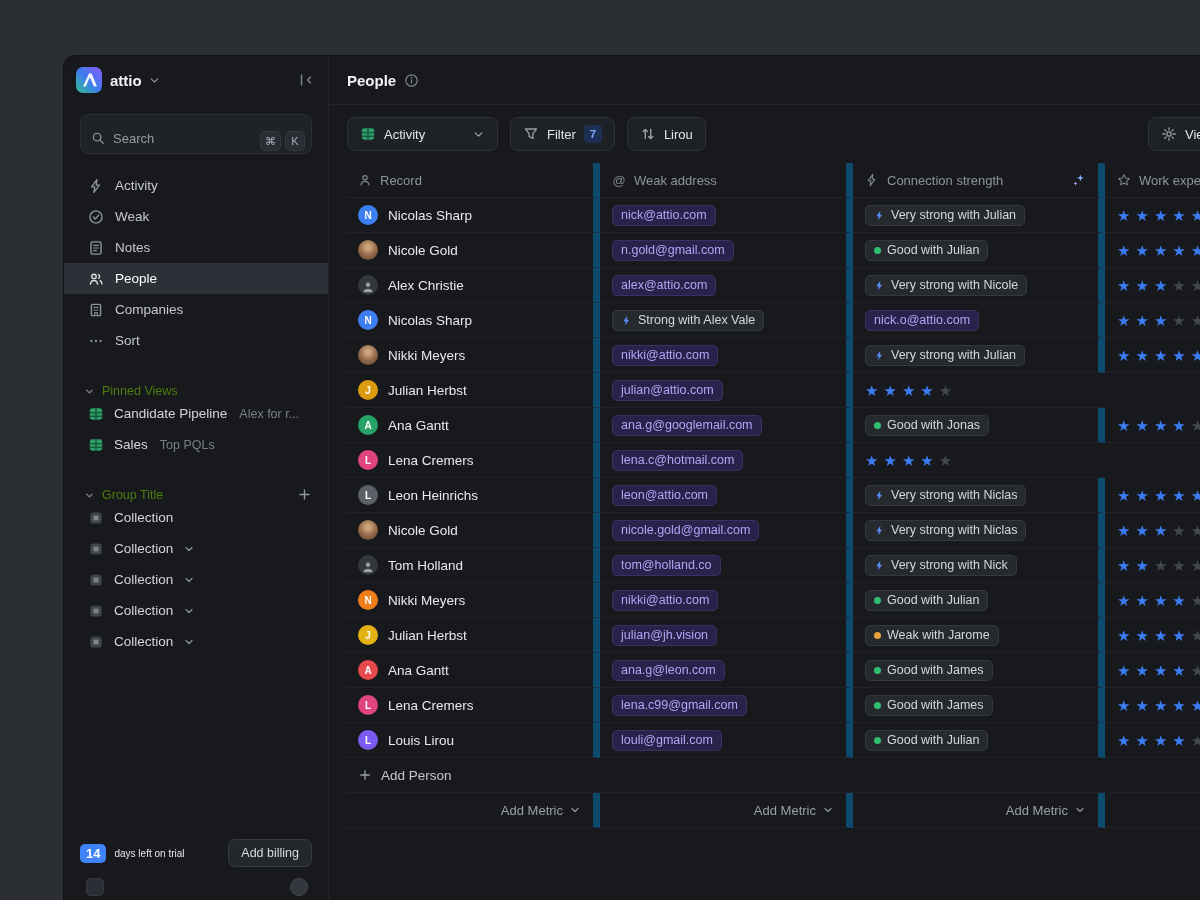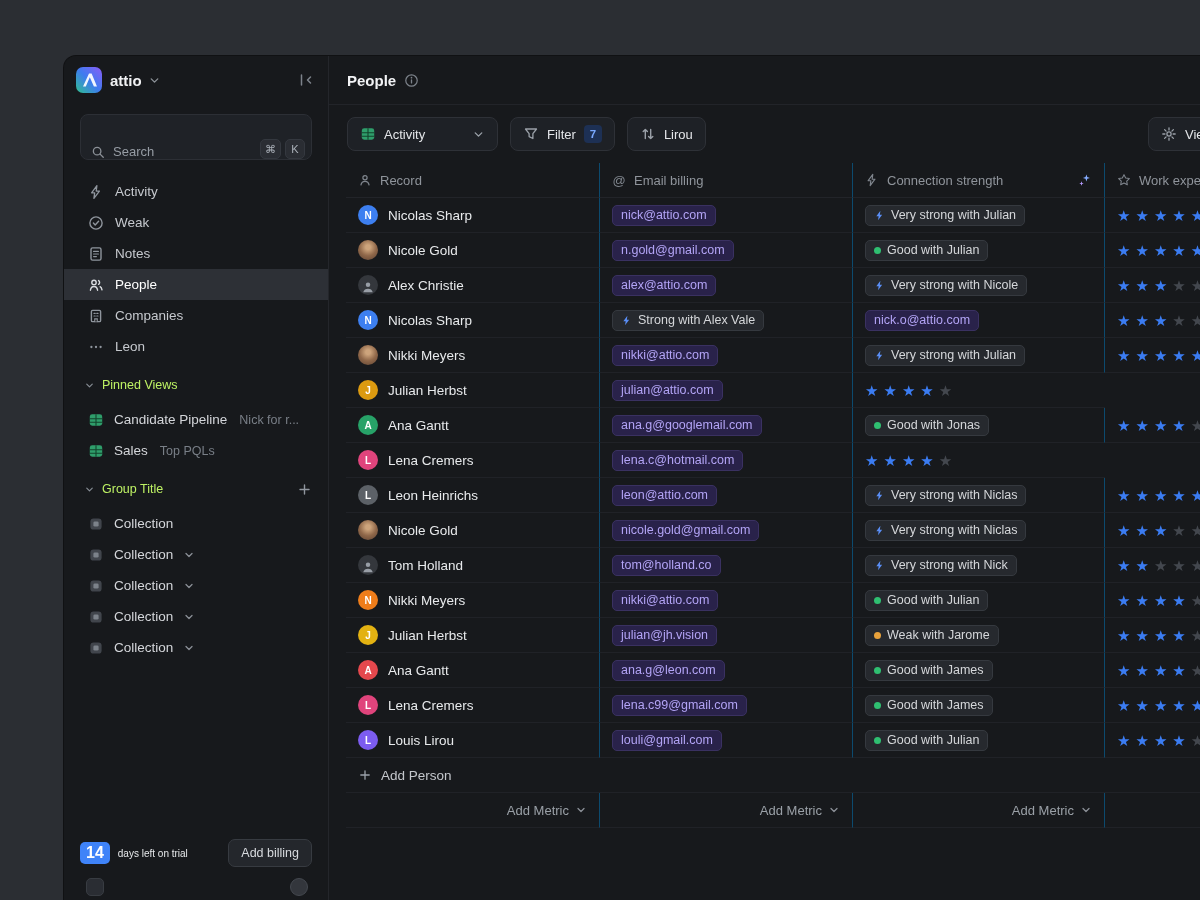--- a/index.html
+++ b/index.html
@@ -10,45 +10,45 @@
   .icon{width:16px;height:16px;display:inline-flex;flex:none}
   .icon svg{width:100%;height:100%}
   
   .sidebar{width:265px;flex:none;border-right:1px solid #24262b;display:flex;flex-direction:column;background:#17191c}
   .sb-top{height:48px;display:flex;align-items:center;padding:0 14px 0 12px;gap:8px;flex:none}
   .logo{width:26px;height:26px;display:inline-flex;flex:none}
   .ws-switcher{display:flex;align-items:center;gap:6px;cursor:pointer}
   .brand{color:#f1f2f4;font-weight:700;font-size:15px}
   .brand-chev{width:13px;height:13px;color:#8b9097}
   .collapse-btn{margin-left:auto;width:16px;height:16px;color:#7d838b;cursor:pointer}
-  .search{margin:10px 16px 4px;height:46px;background:#1f2227;border:1px solid #2c2f35;border-radius:8px;
-    display:flex;align-items:flex-end;padding:0 6px 0 10px;gap:8px;cursor:text}
+  .search{margin:10px 16px 4px;height:40px;background:#1f2227;border:1px solid #2c2f35;border-radius:8px;
+    display:flex;align-items:flex-start;padding:16px 6px 0 10px;gap:8px;cursor:text}
   .search .icon{color:#8b9097;width:14px;height:14px}
   .search-ph{font-size:13px;color:#979da5;flex:1}
   .keys{display:flex;gap:4px}
   .key{min-width:20px;height:20px;border-radius:5px;background:#2a2d33;border:1px solid #34383f;color:#aab0b8;
     font-size:11px;display:inline-flex;align-items:center;justify-content:center;padding:0 4px}
   nav{margin-top:12px}
   .nav-item{height:31px;display:flex;align-items:center;gap:11px;padding:0 16px 0 24px;color:#c6c9ce;
     font-size:13.5px;cursor:pointer}
   .nav-item .icon{color:#8f959d}
   .nav-item.active{background:#2d3036;color:#fff}
   .nav-item.active .icon{color:#d9dce0}
   .section{margin-top:16px}
-  .section-head{display:flex;align-items:flex-start;padding:0 16px 0 20px;height:26px;color:#bef264;font-size:12.5px}
+  .section-head{display:flex;align-items:flex-end;padding:0 16px 0 20px;height:26px;color:#4d7c0f;font-size:12.5px}
   .sec-left{display:flex;gap:7px;align-items:center;cursor:pointer}
   .sec-left .icon{width:11px;height:11px;color:#878d95}
   .sec-add{margin-left:auto;width:15px;height:15px;color:#90969e;cursor:pointer}
   .tree-item{height:31px;display:flex;align-items:center;gap:10px;padding:0 12px 0 24px;font-size:13.5px;
     color:#d4d6da;cursor:pointer;min-width:0}
   .tree-label{white-space:nowrap}
   .tree-meta{color:#797f87;font-size:12.5px;margin-left:2px;white-space:nowrap;overflow:hidden;text-overflow:ellipsis}
   .tree-chev{width:12px;height:12px;color:#8b9097}
   .sb-bottom{margin-top:auto;display:flex;align-items:center;gap:8px;padding:11px 16px;flex:none}
-  .trial-badge{background:#3f83f8;color:#fff;font-weight:700;font-size:16px;padding:2px 6px;border-radius:5px}
+  .trial-badge{background:#3f83f8;color:#fff;font-weight:700;font-size:13px;padding:2px 6px;border-radius:5px}
   .trial-text{color:#e7e9eb;font-size:10px;flex:1}
   .billing{background:#24272c;border:1px solid #373b41;color:#d8dbdf;font-size:12.5px;height:28px;
     padding:0 12px;border-radius:7px;cursor:pointer;font-family:inherit}
   .sb-partial{height:22px;display:flex;justify-content:space-between;align-items:flex-start;padding:0 20px 0 22px;flex:none}
   .sb-partial .sq{width:18px;height:18px;border-radius:5px;background:#2a2d33;border:1px solid #383c42}
   .sb-partial .ci{width:18px;height:18px;border-radius:50%;background:#33363c;border:1px solid #44484f}
   
   .main{flex:1;display:flex;flex-direction:column;overflow:hidden;min-width:0}
   .page-head{height:49px;display:flex;align-items:center;gap:8px;padding:0 18px;border-bottom:1px solid #222429;flex:none}
   .page-title{color:#f2f3f5;font-size:15px;font-weight:700}
@@ -61,21 +61,21 @@
   .vs-chev{margin-left:auto;width:13px;height:13px;color:#8b9097}
   .filter-count{background:#1d3054;color:#7aa9ff;font-size:11.5px;font-weight:700;min-width:18px;height:18px;
     border-radius:4px;display:inline-flex;align-items:center;justify-content:center;padding:0 5px}
   .view-settings{position:absolute;left:819px;top:12px;width:140px}
   
   .table{margin-left:17px;width:1019px;flex:1;overflow:hidden}
   .thead,.tr,.tfoot-row{display:grid;grid-template-columns:254px 253px 252px 260px}
   .th{height:35px;display:flex;align-items:center;gap:8px;padding:0 12px;color:#8f949b;font-size:13px;
     border-bottom:1px solid #222429;cursor:pointer}
   .th .icon{width:14px;height:14px;color:#7f858d}
-  .th.hasborder,.td.hasborder,.tf.hasborder{border-right:1px solid #0c4a6e}
+  .th.hasborder,.td.hasborder,.tf.hasborder{border-right:7px solid #0c4a6e}
   .th-sparkle{margin-left:auto;width:15px;height:15px}
   .at-glyph{font-size:13px;color:#7f858d;width:14px;display:inline-flex;justify-content:center}
   .td{height:35px;display:flex;align-items:center;padding:0 12px;border-bottom:1px solid #202227;min-width:0}
   .cell-person{display:flex;align-items:center;gap:10px;min-width:0;cursor:pointer}
   .avatar{width:20px;height:20px;border-radius:50%;color:#fff;font-size:10px;font-weight:700;
     display:inline-flex;align-items:center;justify-content:center;flex:none;overflow:hidden}
   .avatar.photo{background:radial-gradient(circle at 50% 36%,#cda47c 14%,#906а4c 52%,#5d4232 100%);
     background:radial-gradient(circle at 50% 36%,#cda47c 14%,#90684a 52%,#5d4232 100%)}
   .avatar.sil{background:#34373c}
   .avatar.sil svg{width:14px;height:14px;margin-top:4px}
@@ -193,21 +193,21 @@
           <span class="nav-label">Companies</span>
         </div>
         <div class="nav-item">
           <span class="icon ">
             <svg viewBox="0 0 16 16">
               <circle cx="3.4" cy="8" r="1.15" fill="currentColor"></circle>
               <circle cx="8" cy="8" r="1.15" fill="currentColor"></circle>
               <circle cx="12.6" cy="8" r="1.15" fill="currentColor"></circle>
             </svg>
           </span>
-          <span class="nav-label">Leon</span>
+          <span class="nav-label">Sort</span>
         </div>
       </nav>
     <div id="sections">
         <div class="section">
           <div class="section-head">
             <span class="sec-left">
               <span class="icon ">
                 <svg viewBox="0 0 16 16">
                   <path d="M4 6l4 4 4-4" fill="none" stroke="currentColor" stroke-width="1.7" stroke-linecap="round" stroke-linejoin="round"></path>
                 </svg>
@@ -216,21 +216,21 @@
             </span>
           </div>
           <div class="tree-item">
             <span class="icon ">
               <svg viewBox="0 0 16 16">
                 <rect x="1.8" y="2.3" width="12.4" height="11.4" rx="2.4" fill="#2f9e6b"></rect>
                 <path d="M1.8 6.7h12.4M1.8 10.2h12.4M8 2.3v11.4" stroke="#13442c" stroke-width="1.1"></path>
               </svg>
             </span>
             <span class="tree-label">Candidate Pipeline</span>
-            <span class="tree-meta">Nick for r...</span>
+            <span class="tree-meta">Alex for r...</span>
           </div>
           <div class="tree-item">
             <span class="icon ">
               <svg viewBox="0 0 16 16">
                 <rect x="1.8" y="2.3" width="12.4" height="11.4" rx="2.4" fill="#2f9e6b"></rect>
                 <path d="M1.8 6.7h12.4M1.8 10.2h12.4M8 2.3v11.4" stroke="#13442c" stroke-width="1.1"></path>
               </svg>
             </span>
             <span class="tree-label">Sales</span>
             <span class="tree-meta">Top PQLs</span>
@@ -392,21 +392,21 @@
             <span class="icon th-ic">
               <svg viewBox="0 0 16 16">
                 <circle cx="8" cy="5.4" r="2.4" fill="none" stroke="currentColor" stroke-width="1.4"></circle>
                 <path d="M3.4 13.6c.5-2.7 2.2-4.1 4.6-4.1s4.1 1.4 4.6 4.1" fill="none" stroke="currentColor" stroke-width="1.4" stroke-linecap="round"></path>
               </svg>
             </span>
             <span class="th-label">Record</span>
           </div>
           <div class="th hasborder">
             <span class="at-glyph">@</span>
-            <span class="th-label">Email billing</span>
+            <span class="th-label">Weak address</span>
           </div>
           <div class="th hasborder">
             <span class="icon th-ic">
               <svg viewBox="0 0 16 16">
                 <path d="M8.9 1.6 3.6 8.8h3.1l-.8 5.6 5.5-7.3H8.2l.7-5.5z" fill="none" stroke="currentColor" stroke-width="1.3" stroke-linejoin="round"></path>
               </svg>
             </span>
             <span class="th-label">Connection strength</span>
             <span class="icon th-sparkle">
               <svg viewBox="0 0 16 16">

